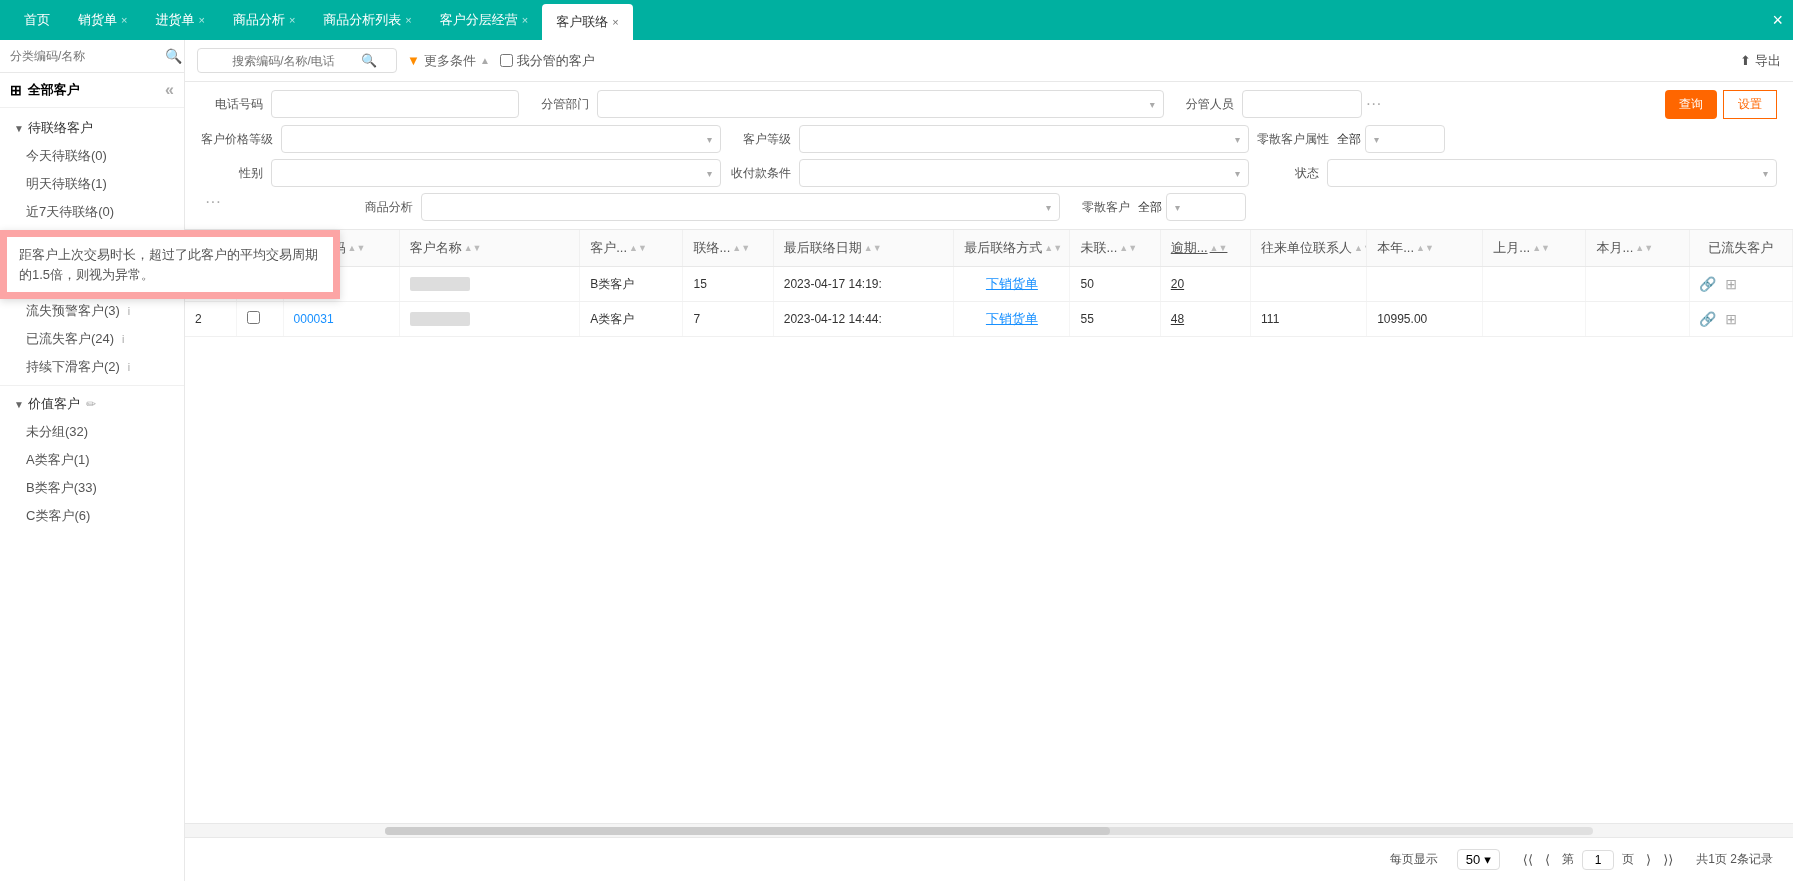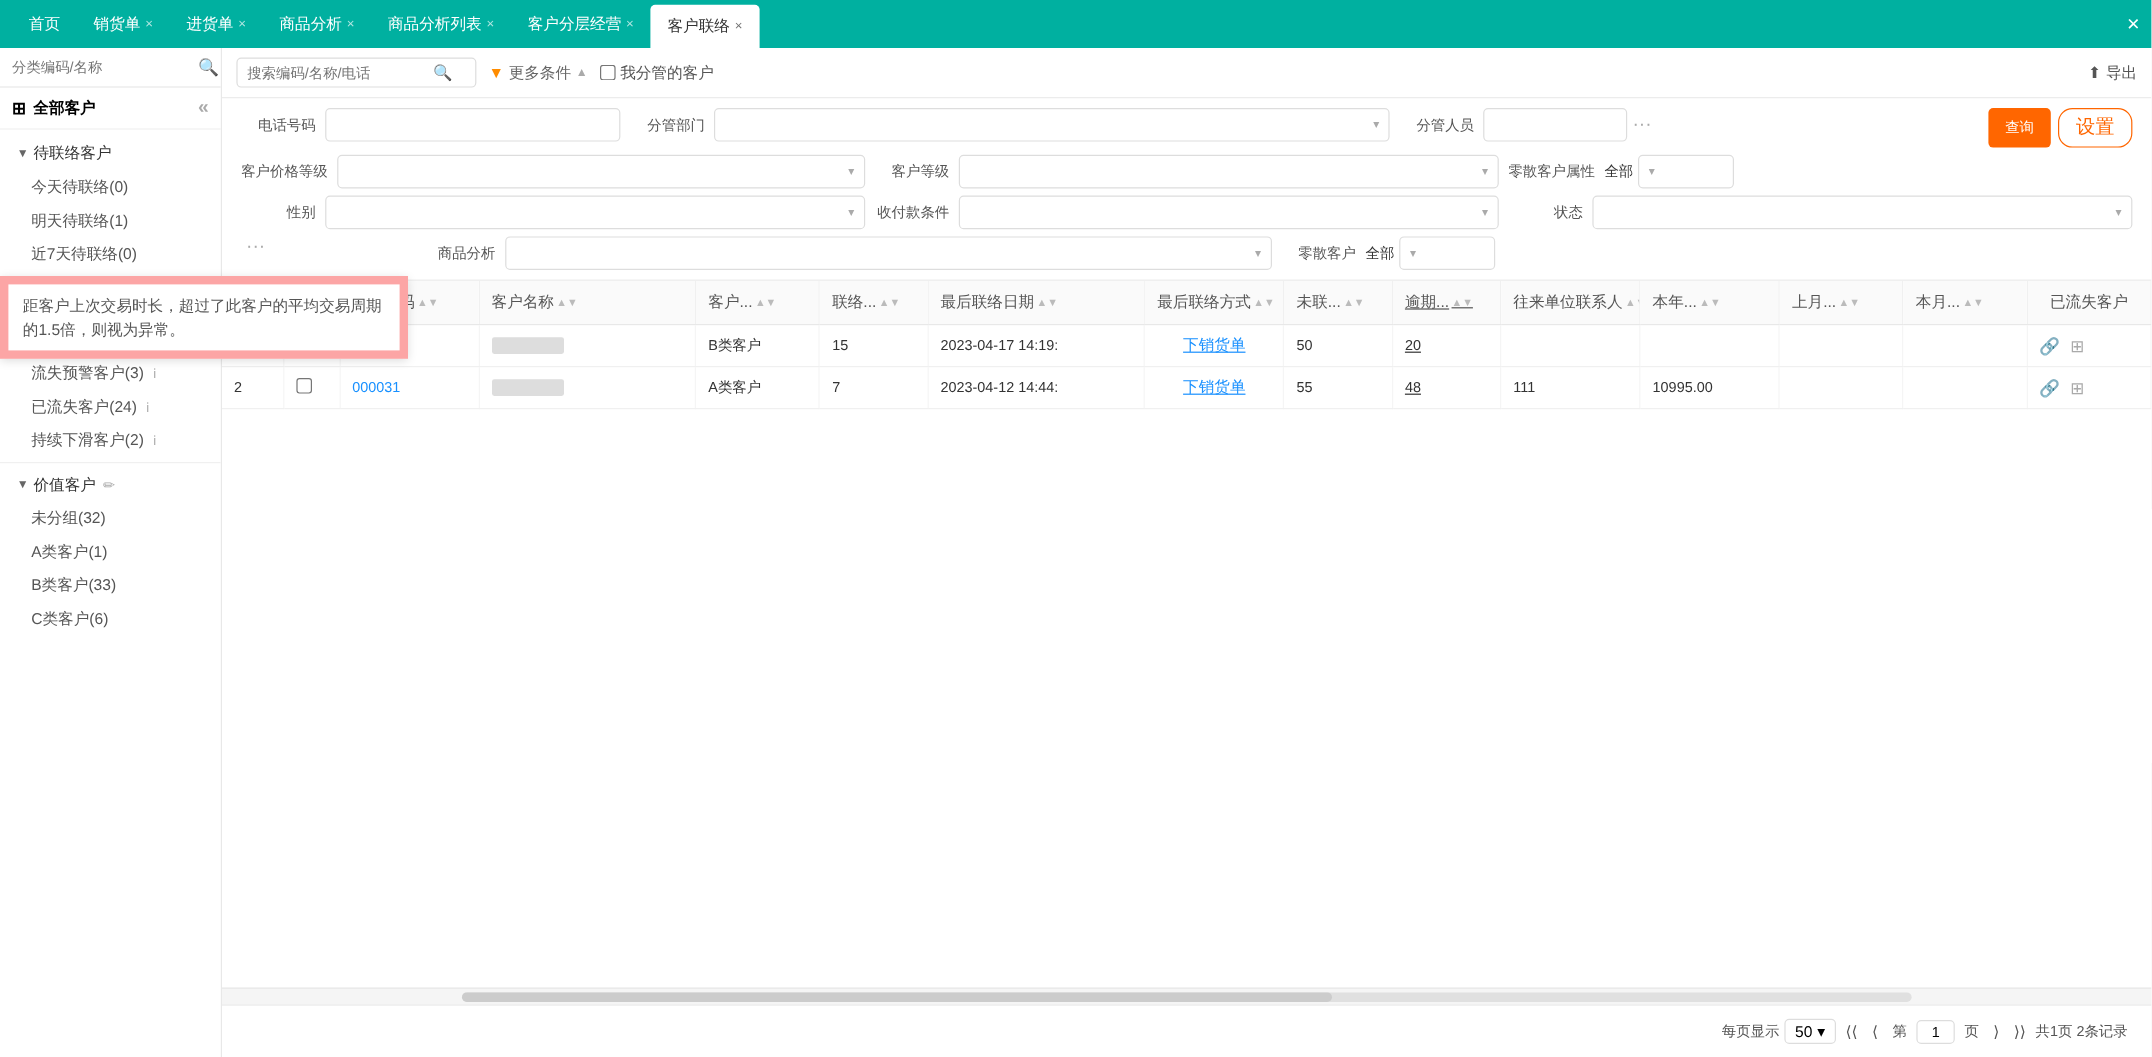--- a/index.html
+++ b/index.html
@@ -68,21 +68,21 @@
     
     .filter-bar {
       background: white; padding: 8px 12px; border-bottom: 1px solid #e8e8e8;
       display: flex; align-items: center; gap: 10px; flex-wrap: wrap;
     }
     .filter-bar .search-box {
       display: flex; align-items: center; border: 1px solid #ddd; border-radius: 4px;
       padding: 4px 8px; min-width: 200px;
     }
     .filter-bar .search-box input {
-      border: none; outline: none; font-size: 12px; color: #666; min-width: 150px;
+      border: none; outline: none; font-size: 12px; color: #666; min-width: 150px; text-align: center;
     }
     .filter-btn {
       display: flex; align-items: center; color: #666; cursor: pointer;
       font-size: 12px; gap: 4px;
     }
     .filter-btn .filter-icon { color: #ff8c00; }
     .my-customer { display: flex; align-items: center; gap: 4px; font-size: 12px; color: #555; }
     .my-customer input[type=checkbox] { cursor: pointer; }
     .export-btn {
       margin-left: auto; display: flex; align-items: center; gap: 4px;
@@ -115,22 +115,22 @@
     .filter-select .chevron { color: #aaa; font-size: 10px; }
     .filter-dots { color: #aaa; cursor: pointer; padding: 0 4px; font-size: 16px; }
     .adv-filter-row .action-btns {
       display: flex; gap: 6px; margin-left: 8px;
     }
     .btn-query {
       background: #ff6600; color: white; border: none; border-radius: 4px;
       padding: 5px 14px; font-size: 12px; cursor: pointer;
     }
     .btn-setting {
-      background: white; color: #ff6600; border: 1px solid #ff6600; border-radius: 12px;
-      padding: 5px 14px; font-size: 16px; cursor: pointer;
+      background: white; color: #ff6600; border: 1px solid #ff6600; border-radius: 0;
+      padding: 5px 14px; font-size: 12px; cursor: pointer;
     }
 
     
     .table-area {
       flex: 1; overflow: auto; background: white;
     }
     table {
       width: 100%; border-collapse: collapse; table-layout: fixed;
     }
     table th {
@@ -183,21 +183,21 @@
     }
     .scroll-thumb {
       position: absolute; left: 0; top: 0; height: 8px; width: 60%;
       background: #ccc; border-radius: 4px;
     }
 
     
     .pagination {
       height: 44px; background: white; border-top: 1px solid #e8e8e8;
       display: flex; align-items: center; justify-content: flex-end;
-      padding: 0 20px; gap: 4px;
+      padding: 0 20px; gap: 19px;
     }
     .pagination .page-label { color: #555; font-size: 12px; }
     .pagination .page-size-select {
       border: 1px solid #ddd; border-radius: 4px; padding: 2px 8px;
       font-size: 12px; display: flex; align-items: center; gap: 4px; cursor: pointer;
     }
     .pagination .page-nav {
       display: flex; align-items: center; gap: 4px; color: #555; font-size: 12px;
     }
     .pagination .page-nav span { cursor: pointer; padding: 2px 4px; }

